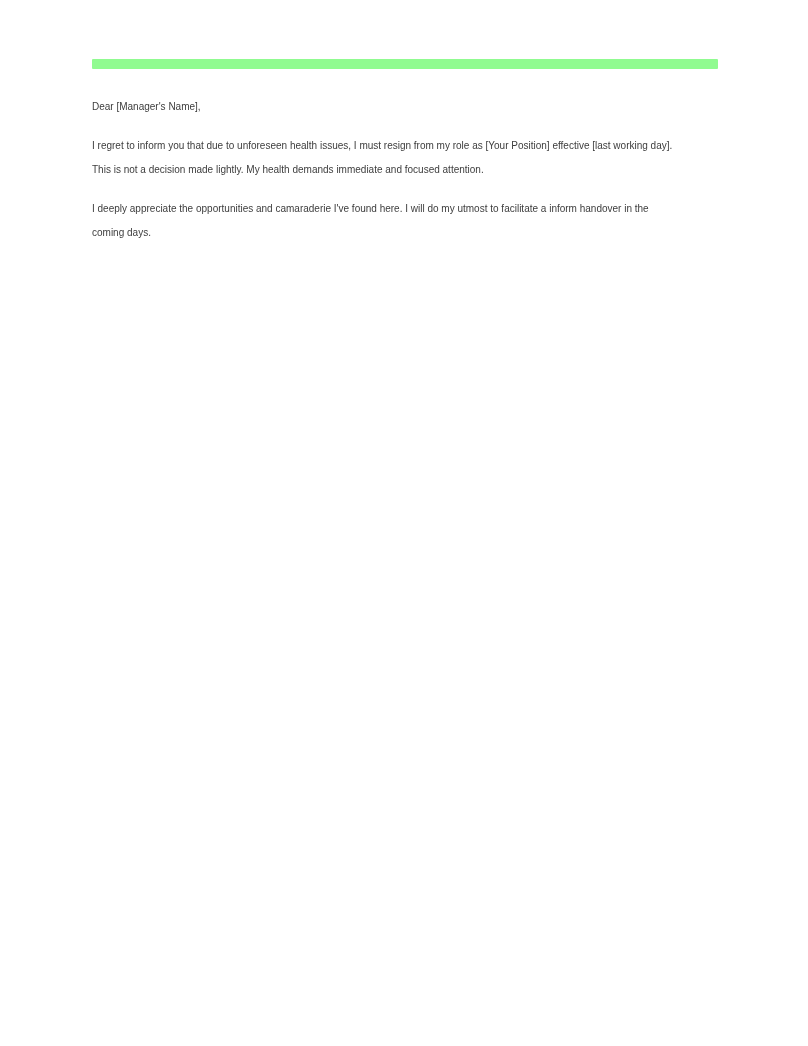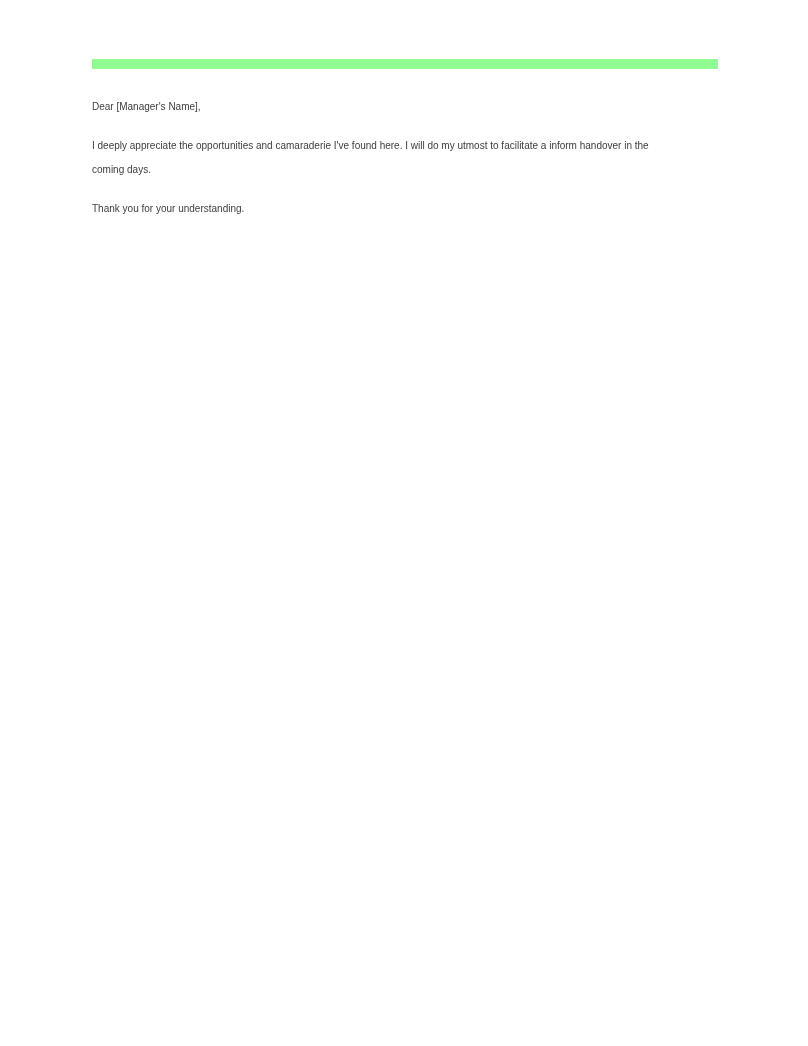--- a/index.html
+++ b/index.html
@@ -79,21 +79,21 @@
 
   <div class="content">
 
     <div class="accent-rule"></div>
 
 
     <div class="letter-body">
 
       <p>Dear [Manager's Name],</p>
 
+      <p>I regret to inform you that due to unforeseen health issues, I must resign from my role as [Your Position] effective [last working day]. This is not a decision made lightly. My health demands immediate and focused attention.</p>
 
       <p>I deeply appreciate the opportunities and camaraderie I've found here. I will do my utmost to facilitate a inform handover in the coming days.</p>
 
-      <p>Thank you for your understanding.</p>
 
 
     </div>
   </div>
 </div>
 
 </body></html>

